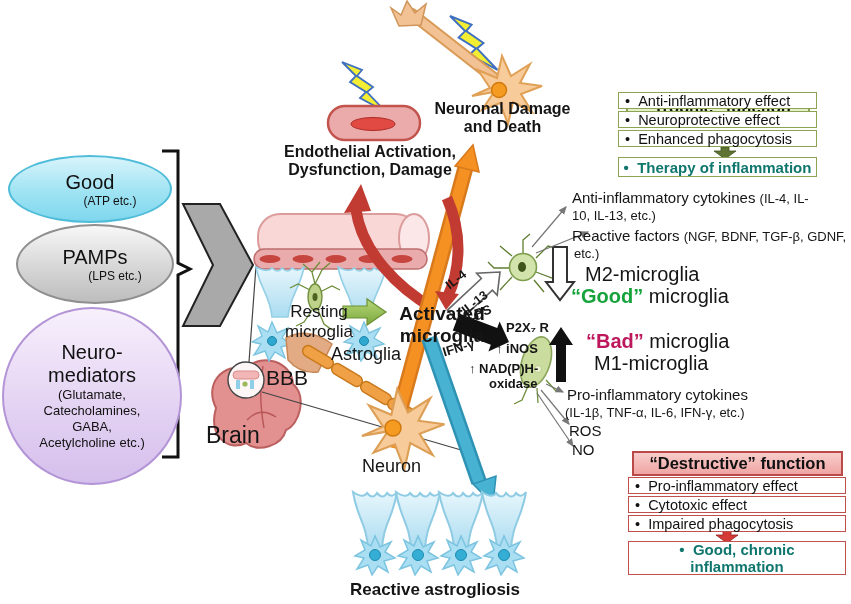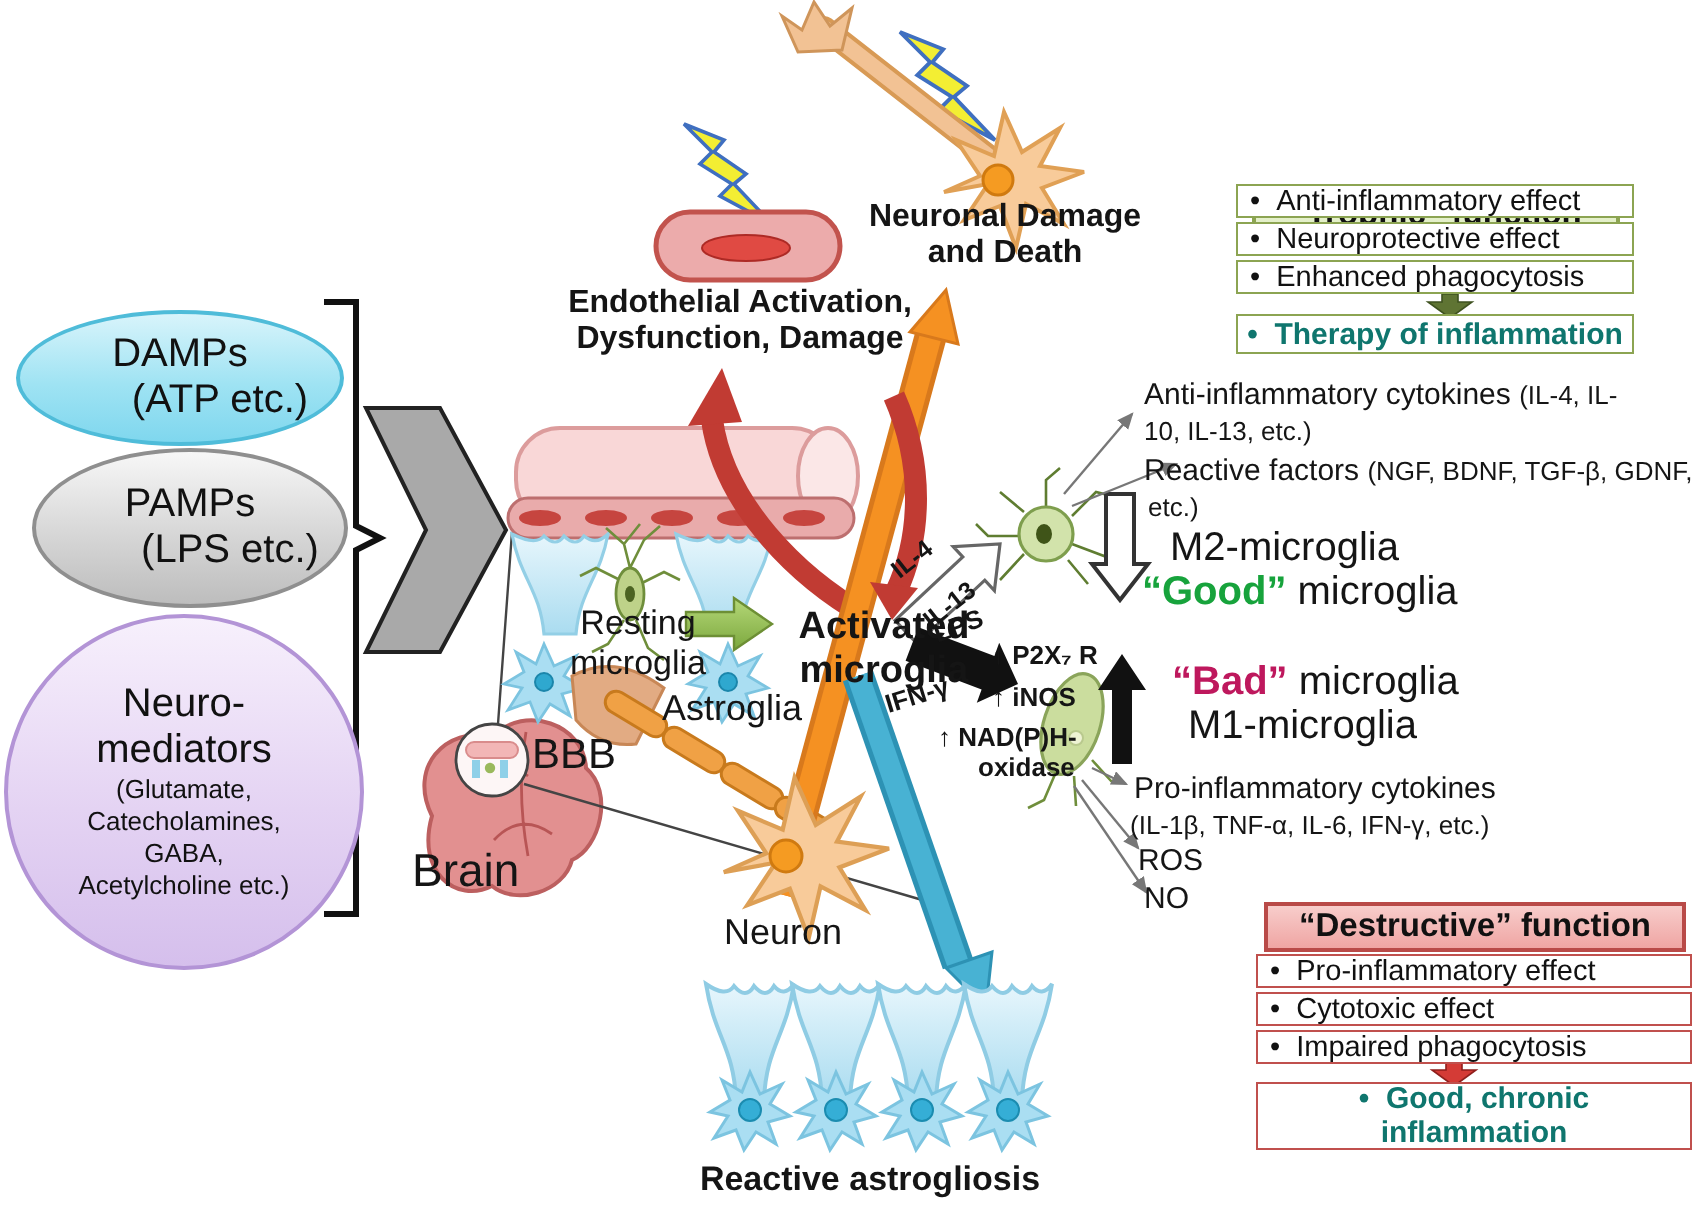--- a/index.html
+++ b/index.html
@@ -8,21 +8,21 @@
   .layer{position:absolute;left:0;top:0;width:851px;height:604px;}
   .lbl{position:absolute;white-space:nowrap;line-height:1.15;color:#151515;}
   .c{text-align:center;}
   .b{font-weight:bold;}
   .shape{position:absolute;display:flex;flex-direction:column;align-items:center;justify-content:center;
          border-radius:50%;text-align:center;}
   .damps{background:linear-gradient(180deg,#d8f4fb 0%,#9fe3f3 55%,#7fd7ee 100%);border:2px solid #4fbcd9;}
   .pamps{background:linear-gradient(180deg,#f7f7f7 0%,#d6d6d6 55%,#bdbdbd 100%);border:2px solid #8f8f8f;}
   .neuro{background:linear-gradient(180deg,#f7f0fc 0%,#e4d3f3 55%,#d5bfec 100%);border:2px solid #b394d6;}
   .shape .t1{font-size:20px;}
-  .shape .t2{font-size:20px;margin-left:40px;}
+  .shape .t2{font-size:12px;margin-left:40px;}
   .shape .sm{font-size:13px;line-height:1.22;}
   .gbox{position:absolute;background:#fff;border:1.5px solid #8ca452;font-size:14.5px;
         display:flex;align-items:center;padding-left:6px;box-sizing:border-box;}
   .gbox::before{content:"•  ";white-space:pre;}
   .rbox{border-color:#c0504d;}
   .hdr{position:absolute;display:flex;align-items:center;justify-content:center;font-weight:bold;
        font-size:16.5px;box-sizing:border-box;}
   .hdr-g{background:linear-gradient(180deg,#f3f9e2 0%,#dcebbc 100%);border:2px solid #8ca452;}
   .hdr-r{background:linear-gradient(180deg,#f8cdcb 0%,#efa5a3 100%);border:2px solid #b94a48;}
   .resbox{position:absolute;background:#fff;box-sizing:border-box;display:flex;flex-direction:column;
@@ -233,21 +233,21 @@
 
   <g>
     <polygon points="721,147 729,147 729,151 736,151 725,159 714,151 721,151" fill="#5f7433" stroke="#3f5220" stroke-width="0.8"></polygon>
   </g>
   <g>
     <polygon points="723,531 731,531 731,535 738,535 727,543 716,535 723,535" fill="#d43b36" stroke="#8f1f1c" stroke-width="0.8"></polygon>
   </g>
 </svg>
 
 <div class="shape damps" style="left:8px;top:155px;width:160px;height:64px;">
-  <div class="t1">DAMPs</div>
+  <div class="t1">Good</div>
   <div class="t2">(ATP etc.)</div>
 </div>
 <div class="shape pamps" style="left:16px;top:224px;width:154px;height:76px;">
   <div class="t1">PAMPs</div>
   <div class="t2">(LPS etc.)</div>
 </div>
 <div class="shape neuro" style="left:2px;top:307px;width:176px;height:174px;">
   <div class="t1">Neuro-</div>
   <div class="t1">mediators</div>
   <div class="sm">(Glutamate,</div>

